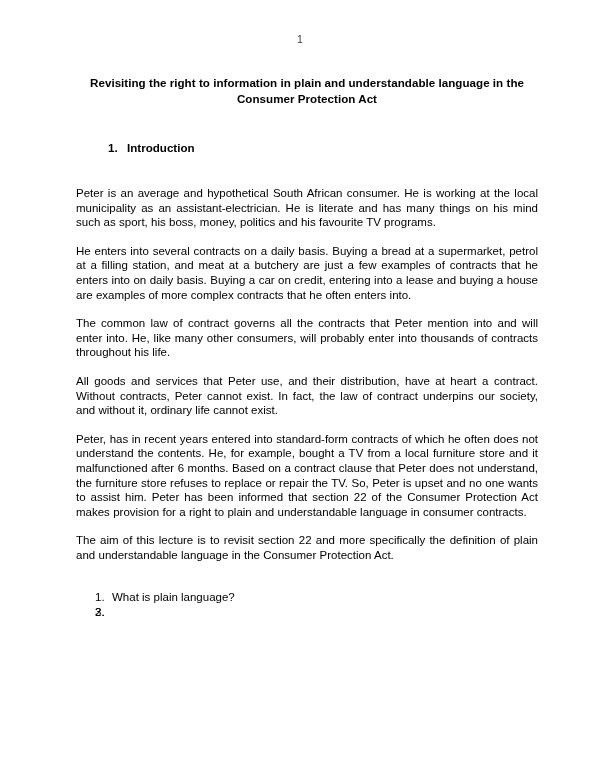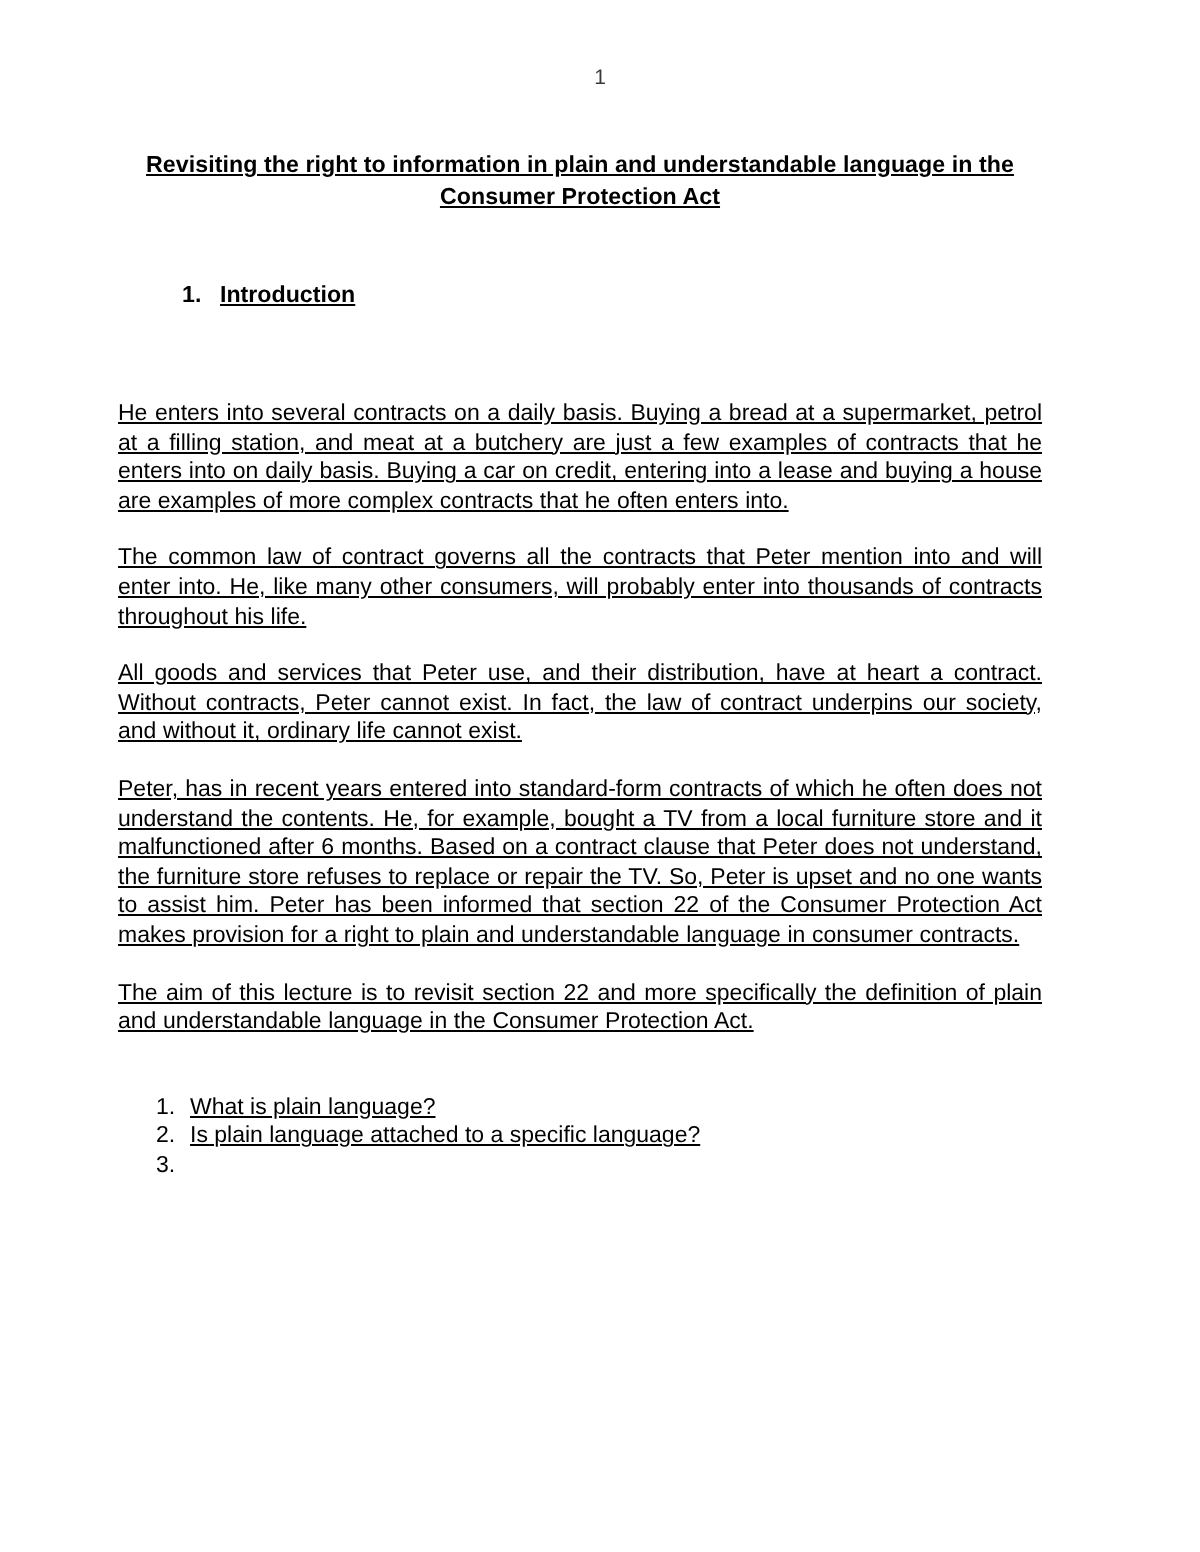--- a/index.html
+++ b/index.html
@@ -28,24 +28,23 @@
     top: 33px;
     left: 0;
     width: 600px;
     text-align: center;
     font-size: 10.5px;
     line-height: 13px;
     color: #3a3a3a;
   }
   .content {
     position: absolute;
-    left: 59px;
+    left: 76px;
     top: 75px;
     width: 462px;
-    text-decoration: underline;
   }
   .doc-title {
     font-size: 11.6px;
     font-weight: bold;
     line-height: 15.5px;
     text-align: center;
     margin: 0 0 0 0;
     padding: 0 12px;
     letter-spacing: 0.03px;
   }
@@ -105,20 +104,21 @@
     </div>
 
     <div class="spacer-lg"></div>
 
     <div class="section-heading">
       <span class="num">1.</span><span>Introduction</span>
     </div>
 
     <div class="spacer-md"></div>
 
+    <p class="body-text">Peter is an average and hypothetical South African consumer. He is working at the local municipality as an assistant-electrician. He is literate and has many things on his mind such as sport, his boss, money, politics and his favourite TV programs.</p>
     <div class="spacer-sm"></div>
 
     <p class="body-text">He enters into several contracts on a daily basis. Buying a bread at a supermarket, petrol at a filling station, and meat at a butchery are just a few examples of contracts that he enters into on daily basis. Buying a car on credit, entering into a lease and buying a house are examples of more complex contracts that he often enters into.</p>
     <div class="spacer-sm"></div>
 
     <p class="body-text">The common law of contract governs all the contracts that Peter mention into and will enter into. He, like many other consumers, will probably enter into thousands of contracts throughout his life.</p>
     <div class="spacer-sm"></div>
 
     <p class="body-text">All goods and services that Peter use, and their distribution, have at heart a contract. Without contracts, Peter cannot exist. In fact, the law of contract underpins our society, and without it, ordinary life cannot exist.</p>
     <div class="spacer-sm"></div>
@@ -129,21 +129,21 @@
     <p class="body-text">The aim of this lecture is to revisit section 22 and more specifically the definition of plain and understandable language in the Consumer Protection Act.</p>
     <div class="spacer-sm"></div>
 
     <div class="spacer-sm"></div>
 
     <ul class="q-list">
       <li>
         <span class="marker">1.</span><span>What is plain language?</span>
       </li>
       <li>
-        <span class="marker">2.</span><span>Is plain language attached to a specific language?</span>
+        <span class="marker">2.</span>
       </li>
       <li>
         <span class="marker">3.</span>
       </li>
     </ul>
 
     <div class="spacer-xl"></div>
 
 
     <div class="spacer-md"></div>

